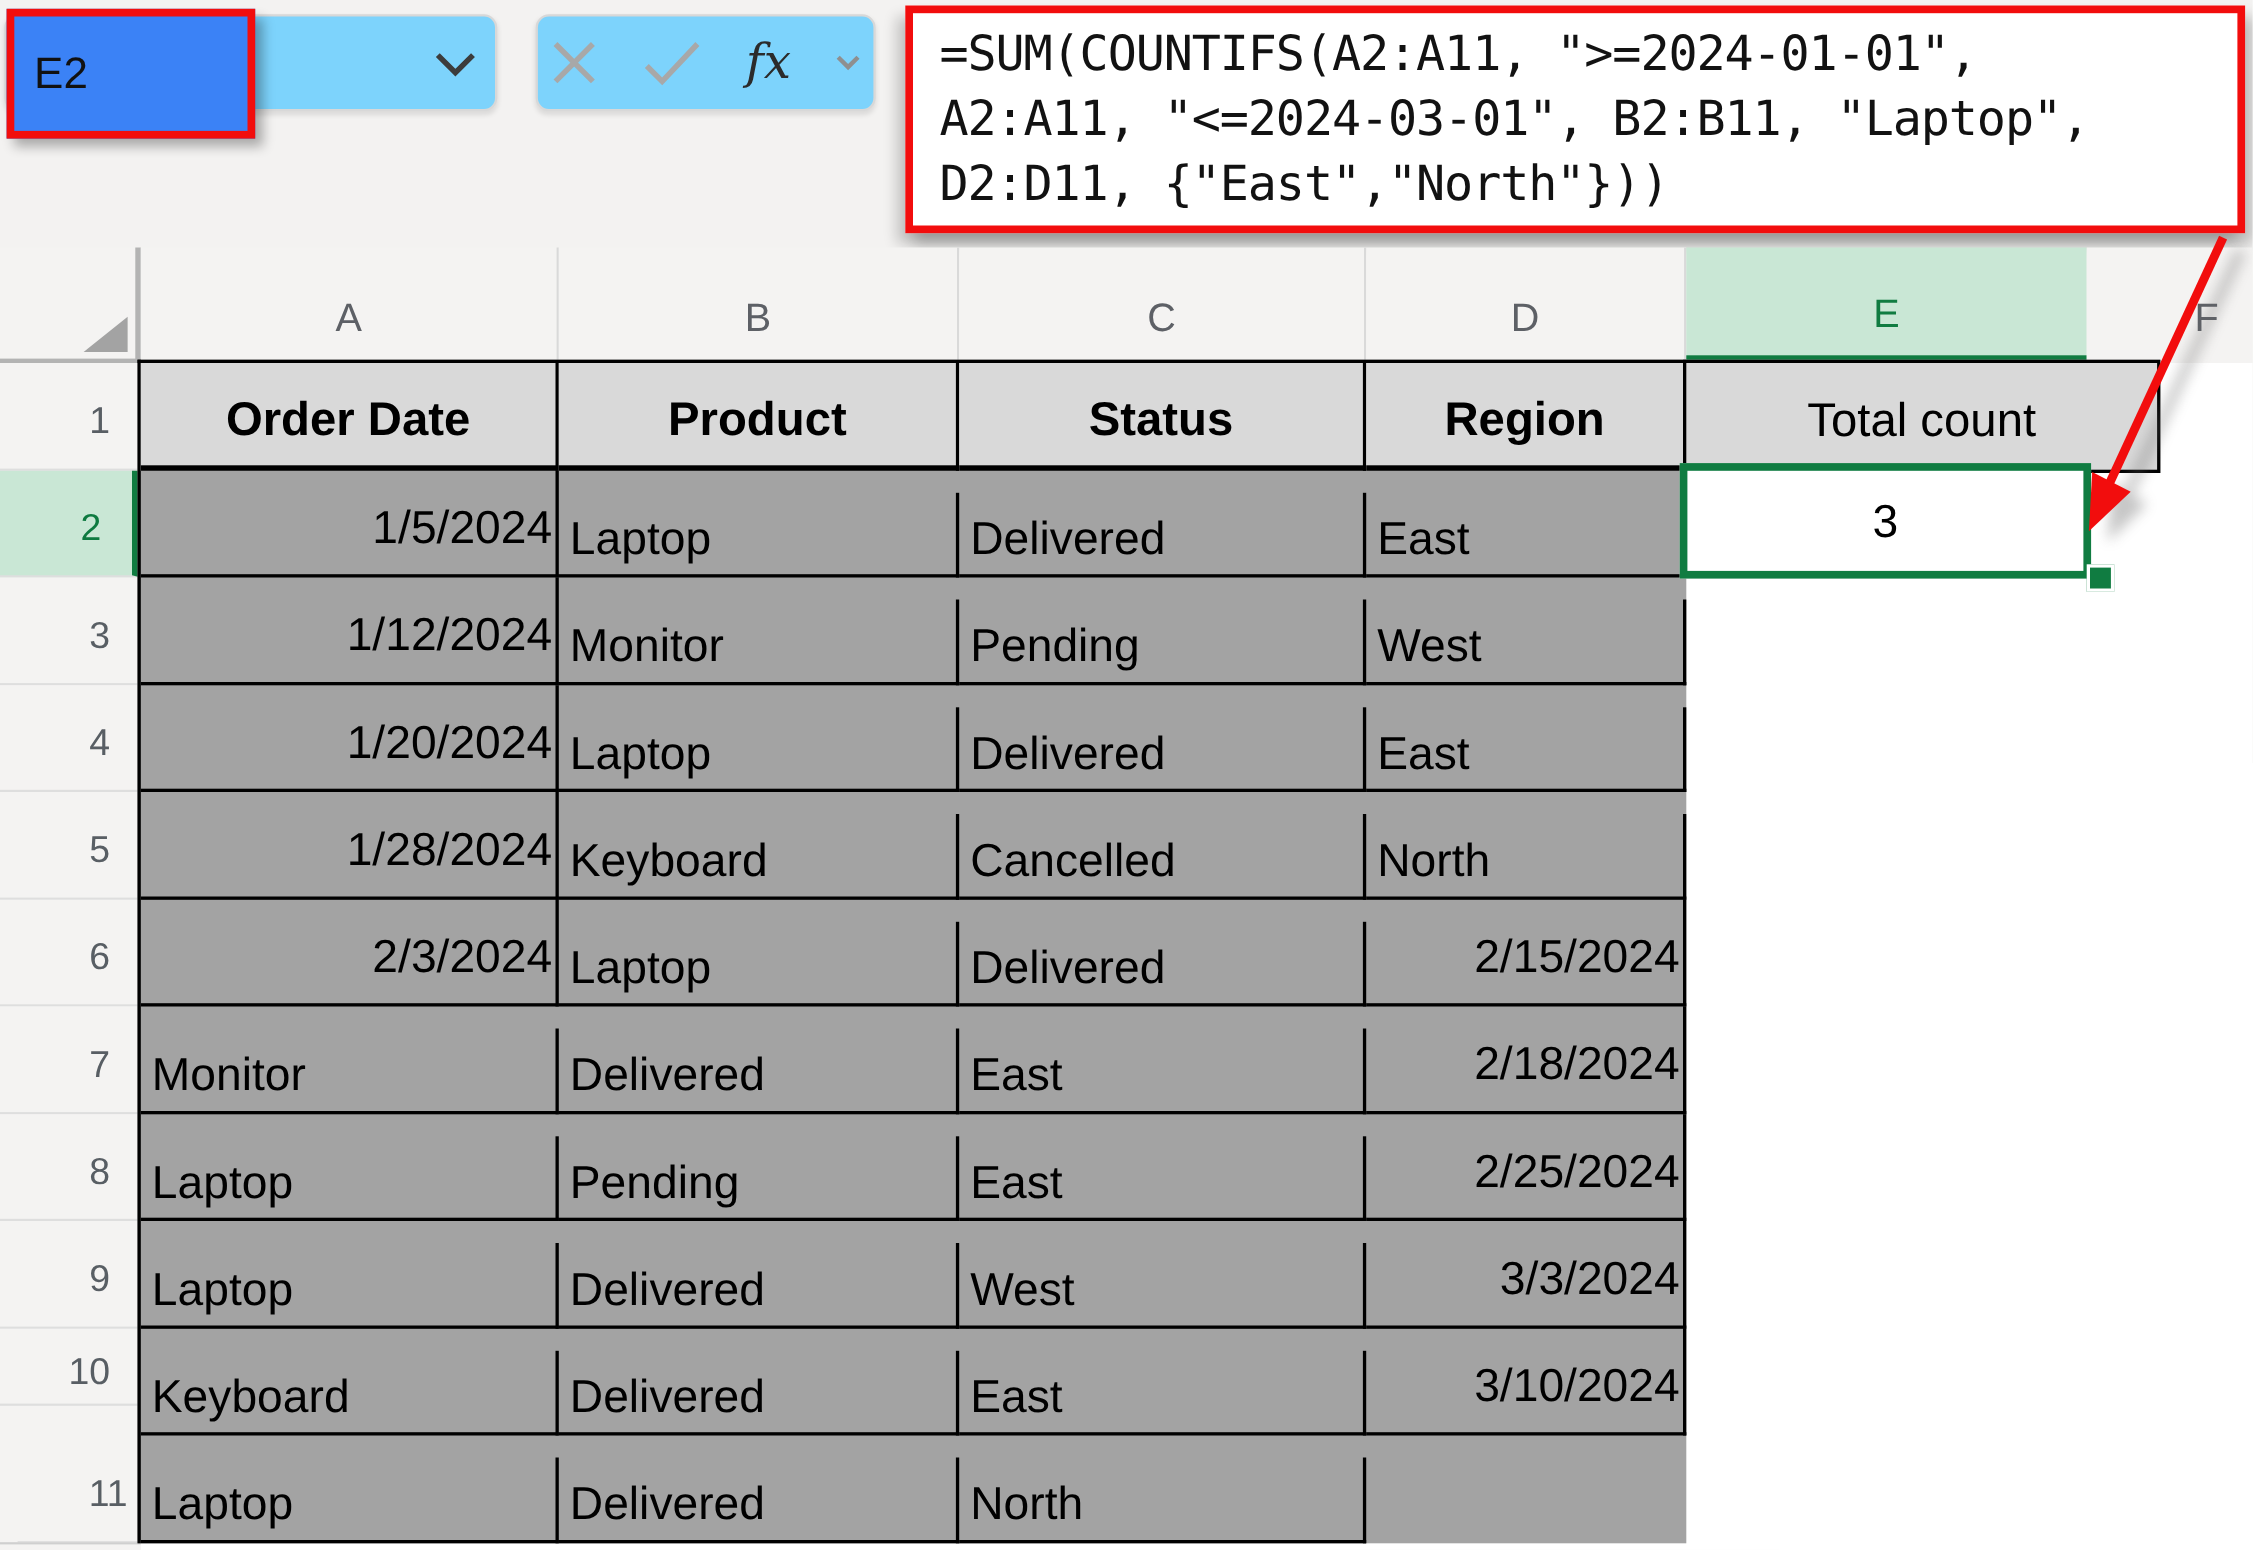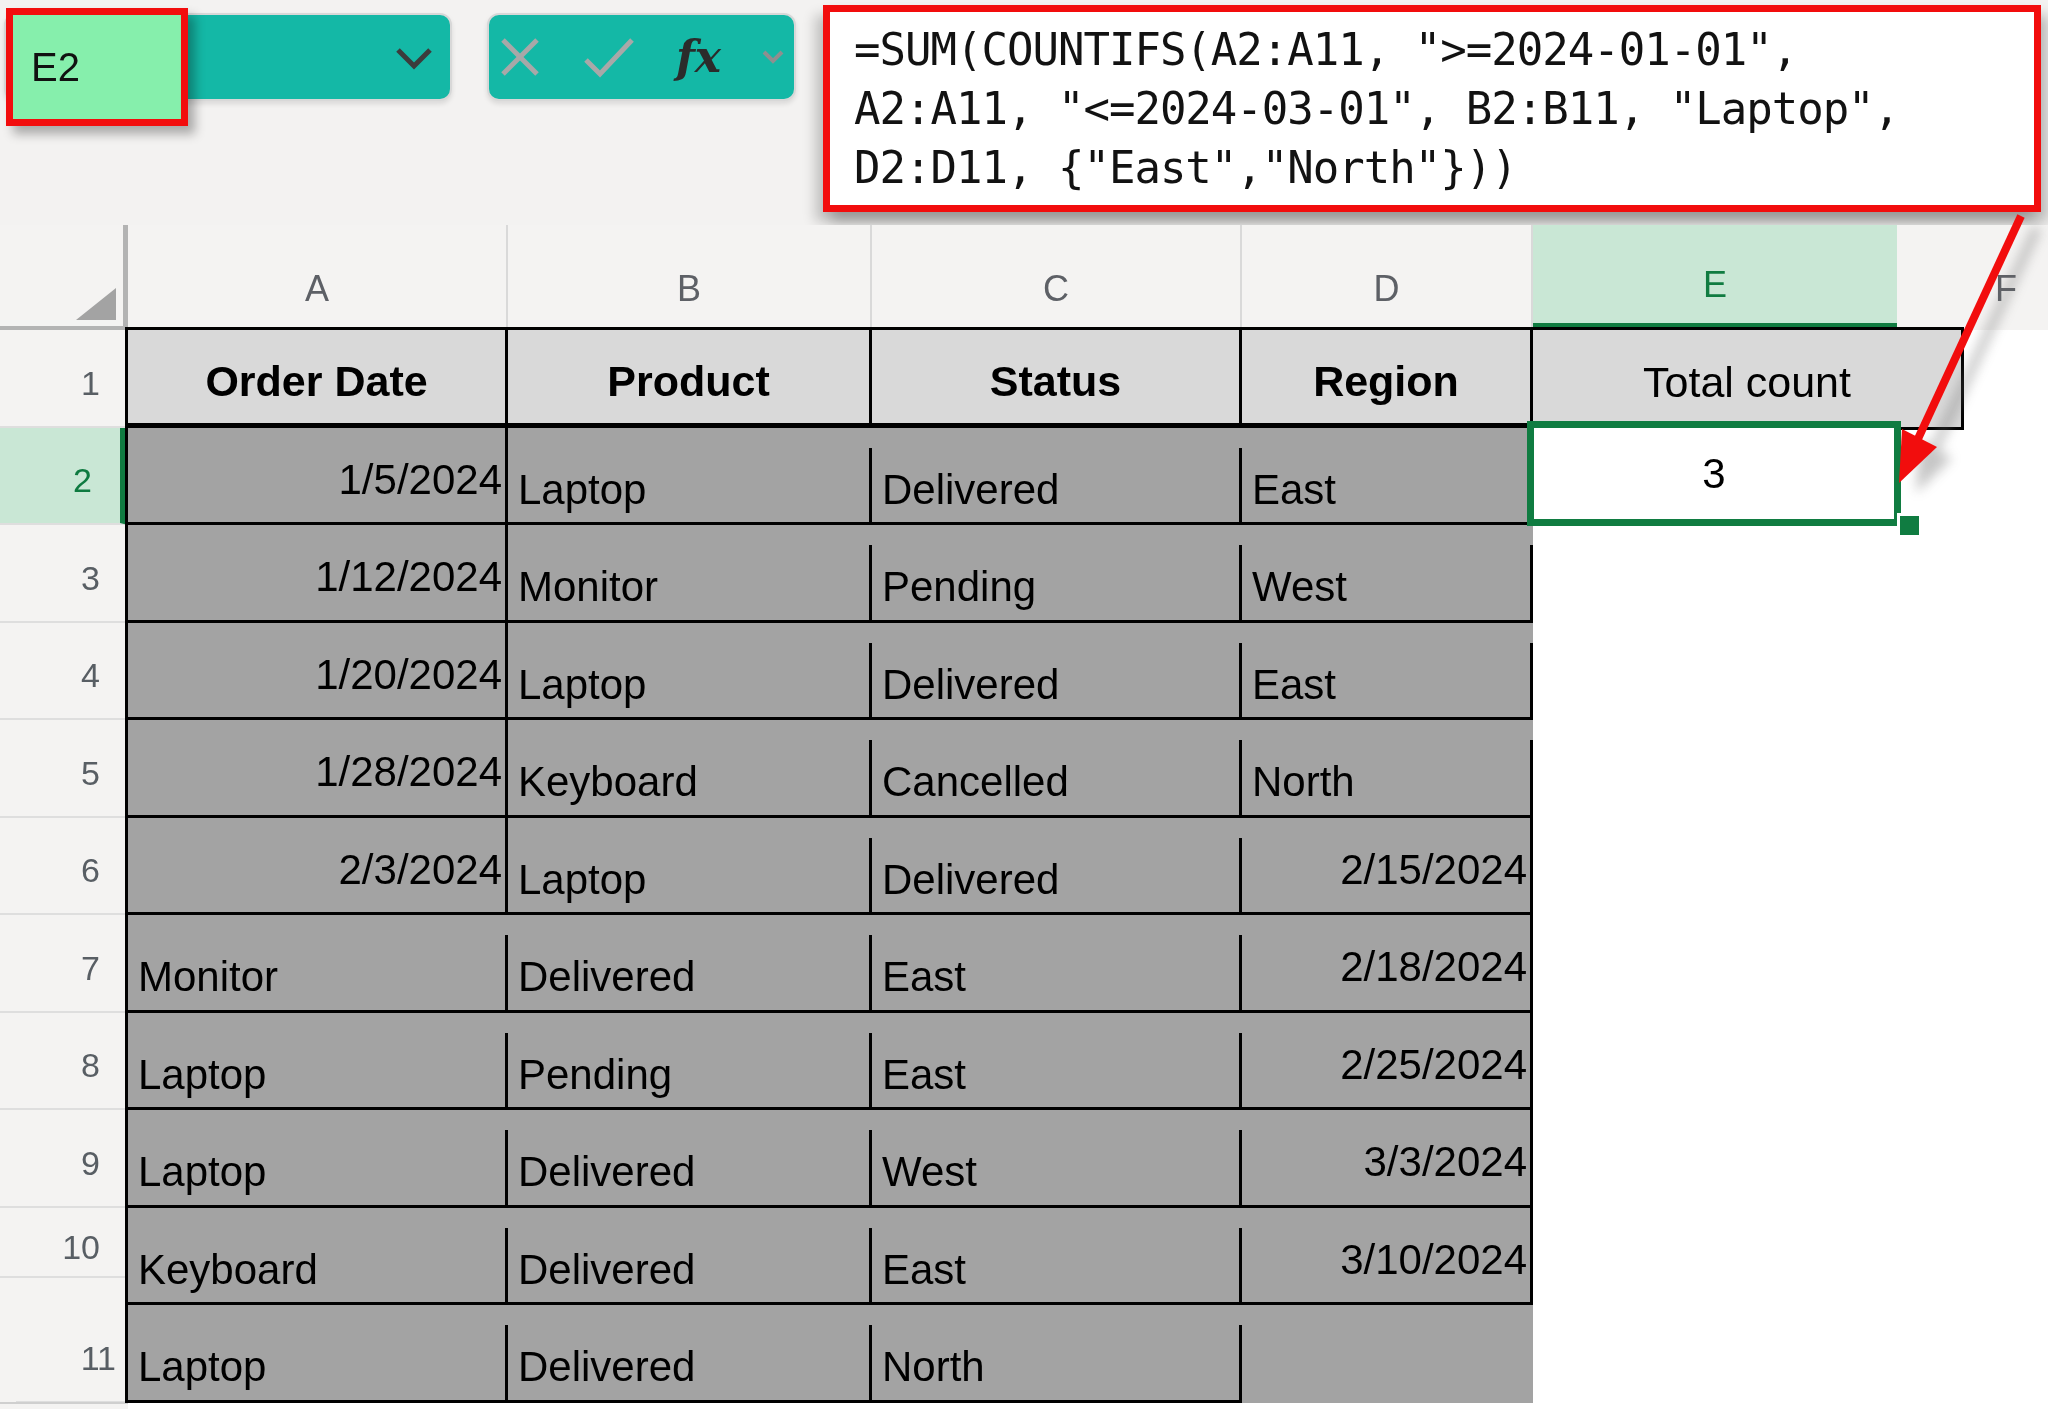--- a/index.html
+++ b/index.html
@@ -1,27 +1,27 @@
 <!DOCTYPE html>
 <html><head>
 <meta charset="utf-8">
 <style>
   html,body{margin:0;padding:0;background:#ffffff;}
   .app{position:relative;width:2048px;height:1409px;background:#f3f2f1;overflow:hidden;
        font-family:"Liberation Sans",sans-serif;}
   
-  .group{position:absolute;background:#14b8a6;border:2px solid #d8d8d8;border-radius:12px;
-         box-shadow:0 3px 5px rgba(0,0,0,0.10);font-weight:bold;}
+  .group{position:absolute;background:#7dd3fc;border:2px solid #d8d8d8;border-radius:12px;
+         box-shadow:0 3px 5px rgba(0,0,0,0.10);}
   .name-group{left:4px;top:13px;width:444px;height:84px;}
   .name-chevron{position:absolute;right:16px;top:50%;transform:translateY(-42%);}
   .ctrl-group{left:487px;top:13px;width:305px;height:84px;display:flex;align-items:center;
               justify-content:center;gap:40px;}
   .fx{font-family:"DejaVu Serif",serif;font-style:italic;font-size:44px;color:#2b2b2b;line-height:1;}
-  .red-namebox{position:absolute;left:6px;top:8px;width:182px;height:118px;border:7px solid #f20d0d;
-               box-sizing:border-box;background:#86efac;display:flex;align-items:center;
+  .red-namebox{position:absolute;left:6px;top:8px;width:226px;height:118px;border:7px solid #f20d0d;
+               box-sizing:border-box;background:#3b82f6;display:flex;align-items:center;
                box-shadow:7px 8px 10px rgba(0,0,0,0.30);}
   .red-namebox span{font-size:40px;color:#111;padding-left:18px;}
   .red-formulabox{position:absolute;left:823px;top:5px;width:1218px;height:207px;border:7px solid #f20d0d;
                   box-sizing:border-box;background:#fff;
                   box-shadow:-8px 10px 12px rgba(0,0,0,0.20),8px 10px 12px rgba(0,0,0,0.22);}
   .formula-text{white-space:pre;font-family:"DejaVu Sans Mono",monospace;font-size:44px;
                 line-height:59px;color:#121212;padding:8px 0 0 24px;letter-spacing:-1px;}
   
   .corner{position:absolute;left:0;top:225px;width:128px;height:105px;background:#f4f3f2;
           border-right:5px solid #b3b3b3;border-bottom:4px solid #b3b3b3;box-sizing:border-box;}

